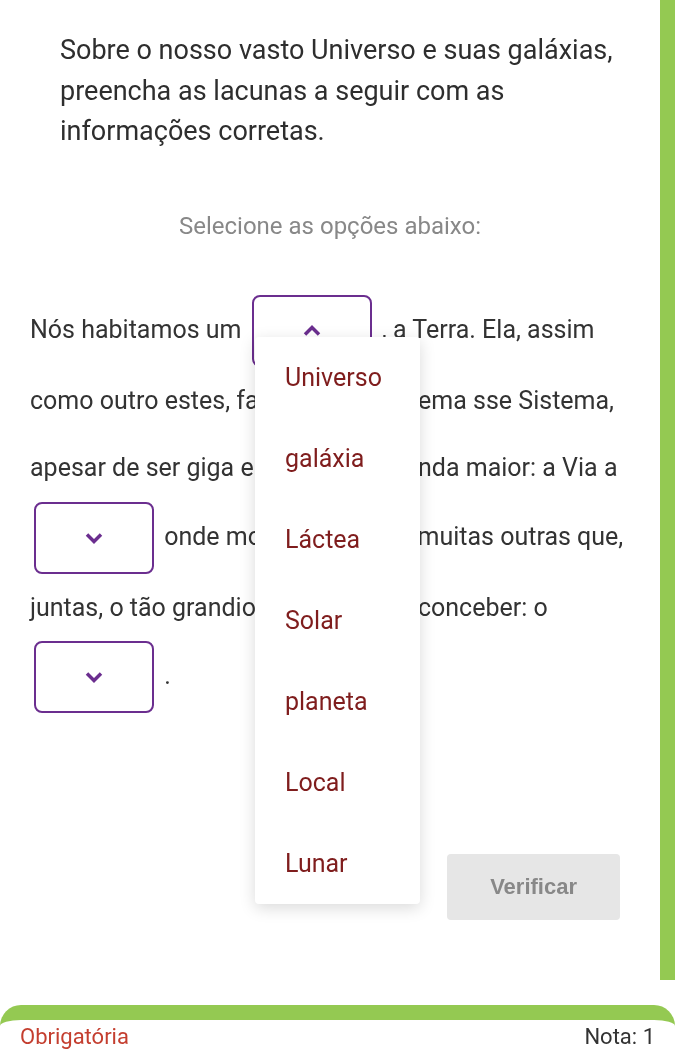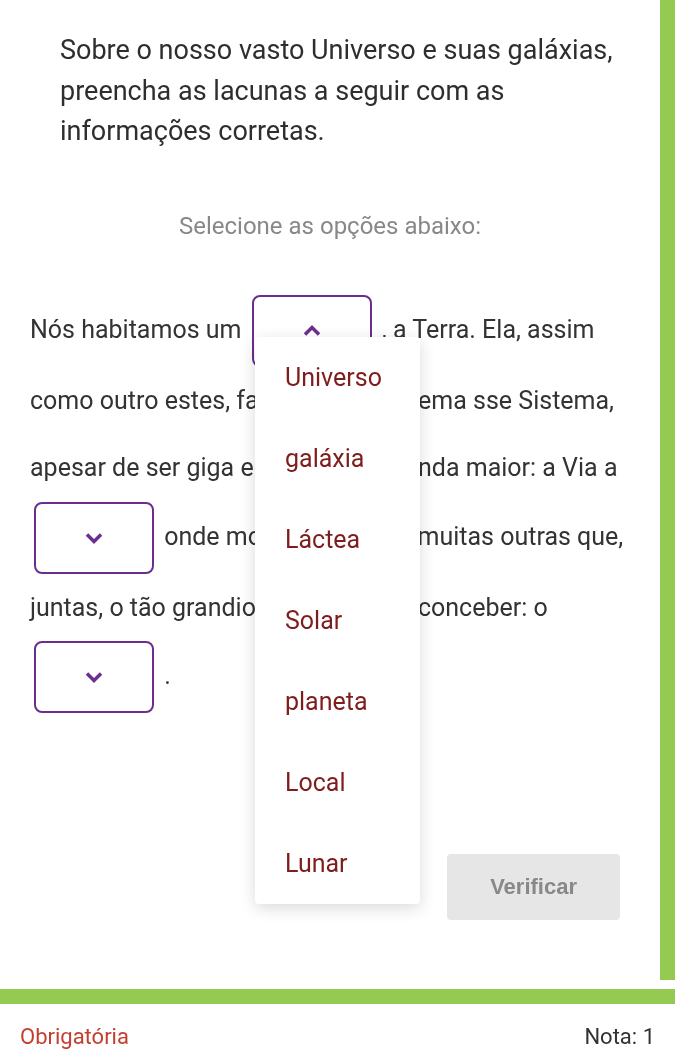--- a/index.html
+++ b/index.html
@@ -83,27 +83,28 @@
       font-size: 22px;
       font-weight: 600;
       border-radius: 4px;
       cursor: pointer;
     }
     .bottom-bar {
       position: absolute;
       bottom: 0;
       left: 0;
       right: 0;
-      height: 60px;
+      height: 44px;
       border-top: 15px solid #94c952;
       background: #fff;
       display: flex;
       justify-content: space-between;
       align-items: flex-end;
       padding: 0 20px;
+      border-radius: 21px;
     }
     .required-label {
       color: #c43e2f;
       font-size: 22px;
     }
     .score-label {
       color: #333;
       font-size: 22px;
     }
   </style>

